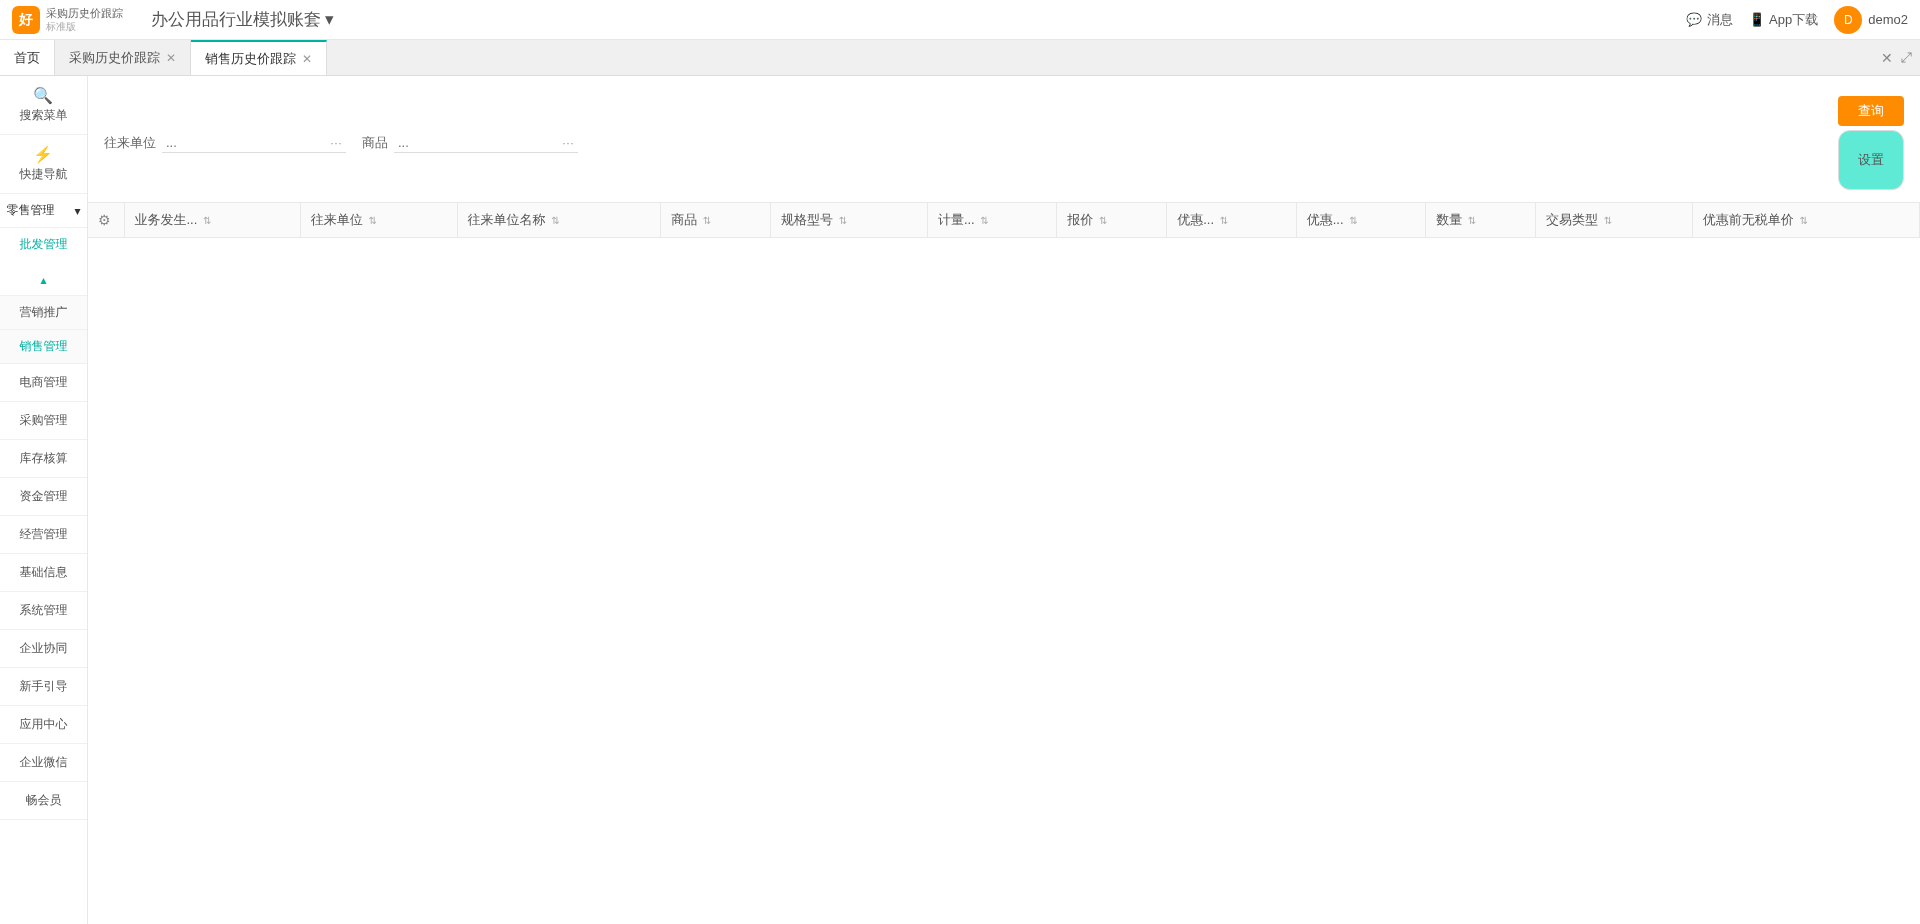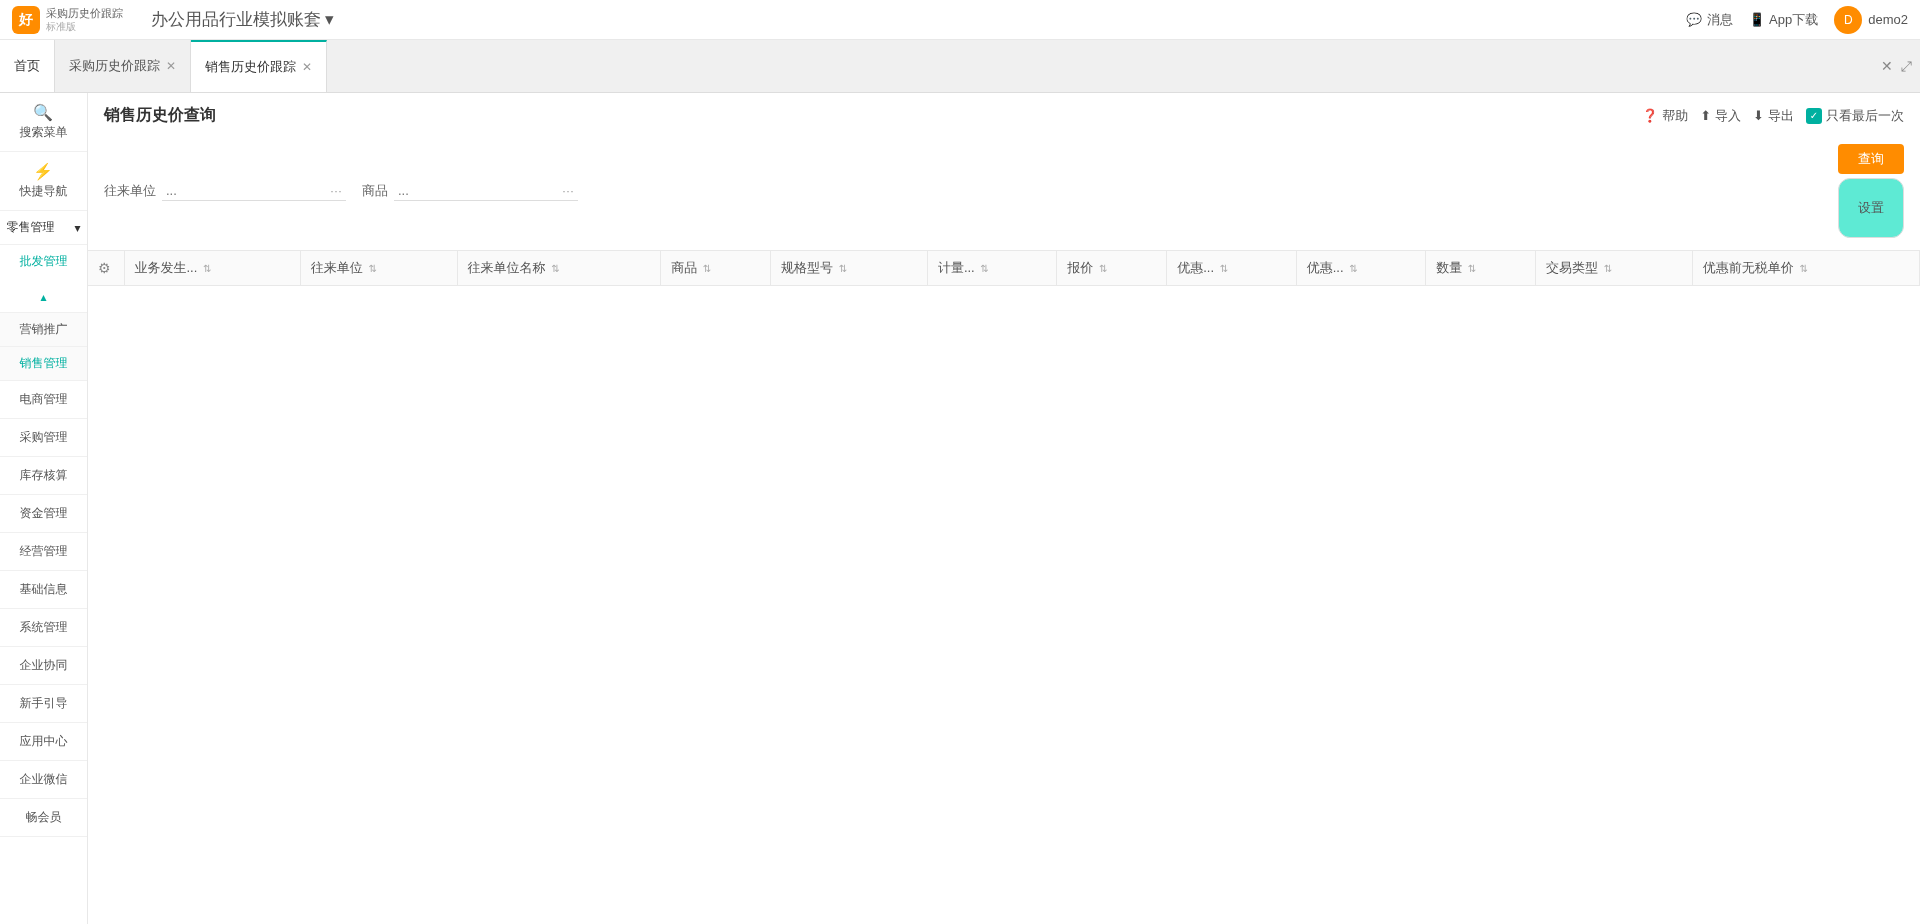--- a/index.html
+++ b/index.html
@@ -12,21 +12,21 @@
     .logo-icon { width: 28px; height: 28px; background: #ff8c00; border-radius: 6px; display: flex; align-items: center; justify-content: center; color: white; font-size: 14px; font-weight: bold; }
     .logo-text { font-size: 11px; color: #666; line-height: 1.3; }
     .logo-text span { display: block; }
     .app-selector { display: flex; align-items: center; gap: 4px; color: #555; font-size: 17px; cursor: pointer; margin-left: 20px; }
     .top-bar-right { display: flex; align-items: center; gap: 16px; color: #555; font-size: 13px; }
     .top-bar-right .user-area { display: flex; align-items: center; gap: 6px; cursor: pointer; }
     .user-avatar { width: 28px; height: 28px; border-radius: 50%; background: #ff8c00; display: flex; align-items: center; justify-content: center; color: white; font-size: 12px; }
     .top-action { display: flex; align-items: center; gap: 4px; cursor: pointer; }
 
     
-    .tab-bar { height: 53px; background: #f0f0f0; display: flex; align-items: stretch; flex-shrink: 0; border-bottom: 1px solid #ddd; }
+    .tab-bar { height: 36px; background: #f0f0f0; display: flex; align-items: stretch; flex-shrink: 0; border-bottom: 1px solid #ddd; }
     .tab { display: flex; align-items: center; padding: 0 14px; gap: 6px; font-size: 13px; color: #555; cursor: pointer; border-right: 1px solid #ddd; white-space: nowrap; }
     .tab.home { background: #fff; color: #333; }
     .tab.active { background: #fff; color: #333; border-top: 2px solid #00b0a0; }
     .tab.inactive { background: #f0f0f0; color: #555; }
     .tab .close-btn { color: #999; font-size: 12px; cursor: pointer; }
     .tab-actions { margin-left: auto; display: flex; align-items: center; padding-right: 8px; gap: 8px; }
 
     
     .main-layout { display: flex; flex: 1; overflow: hidden; }
 
@@ -189,41 +189,20 @@
       <span>企业微信</span>
     </div>
     <div class="sidebar-item">
       <span>畅会员</span>
     </div>
   </div>
 
   <div class="content-area">
 
     <div class="page-header">
-      <div class="page-title-row">
-        <div class="page-title">销售历史价查询</div>
-        <div class="header-actions">
-          <div class="header-action">
-            <span>❓</span>
-            <span>帮助</span>
-          </div>
-          <div class="header-action">
-            <span>⬆</span>
-            <span>导入</span>
-          </div>
-          <div class="header-action">
-            <span>⬇</span>
-            <span>导出</span>
-          </div>
-          <div class="only-last-checkbox">
-            <div class="checkbox-checked">✓</div>
-            <span>只看最后一次</span>
-          </div>
-        </div>
-      </div>
 
       <div class="filter-row">
 
         <div class="filter-group">
           <span class="filter-label">往来单位</span>
           <div class="filter-input">
             <input type="text" style="width: 160px;" placeholder="...">
             <span class="filter-more">···</span>
           </div>
         </div>

